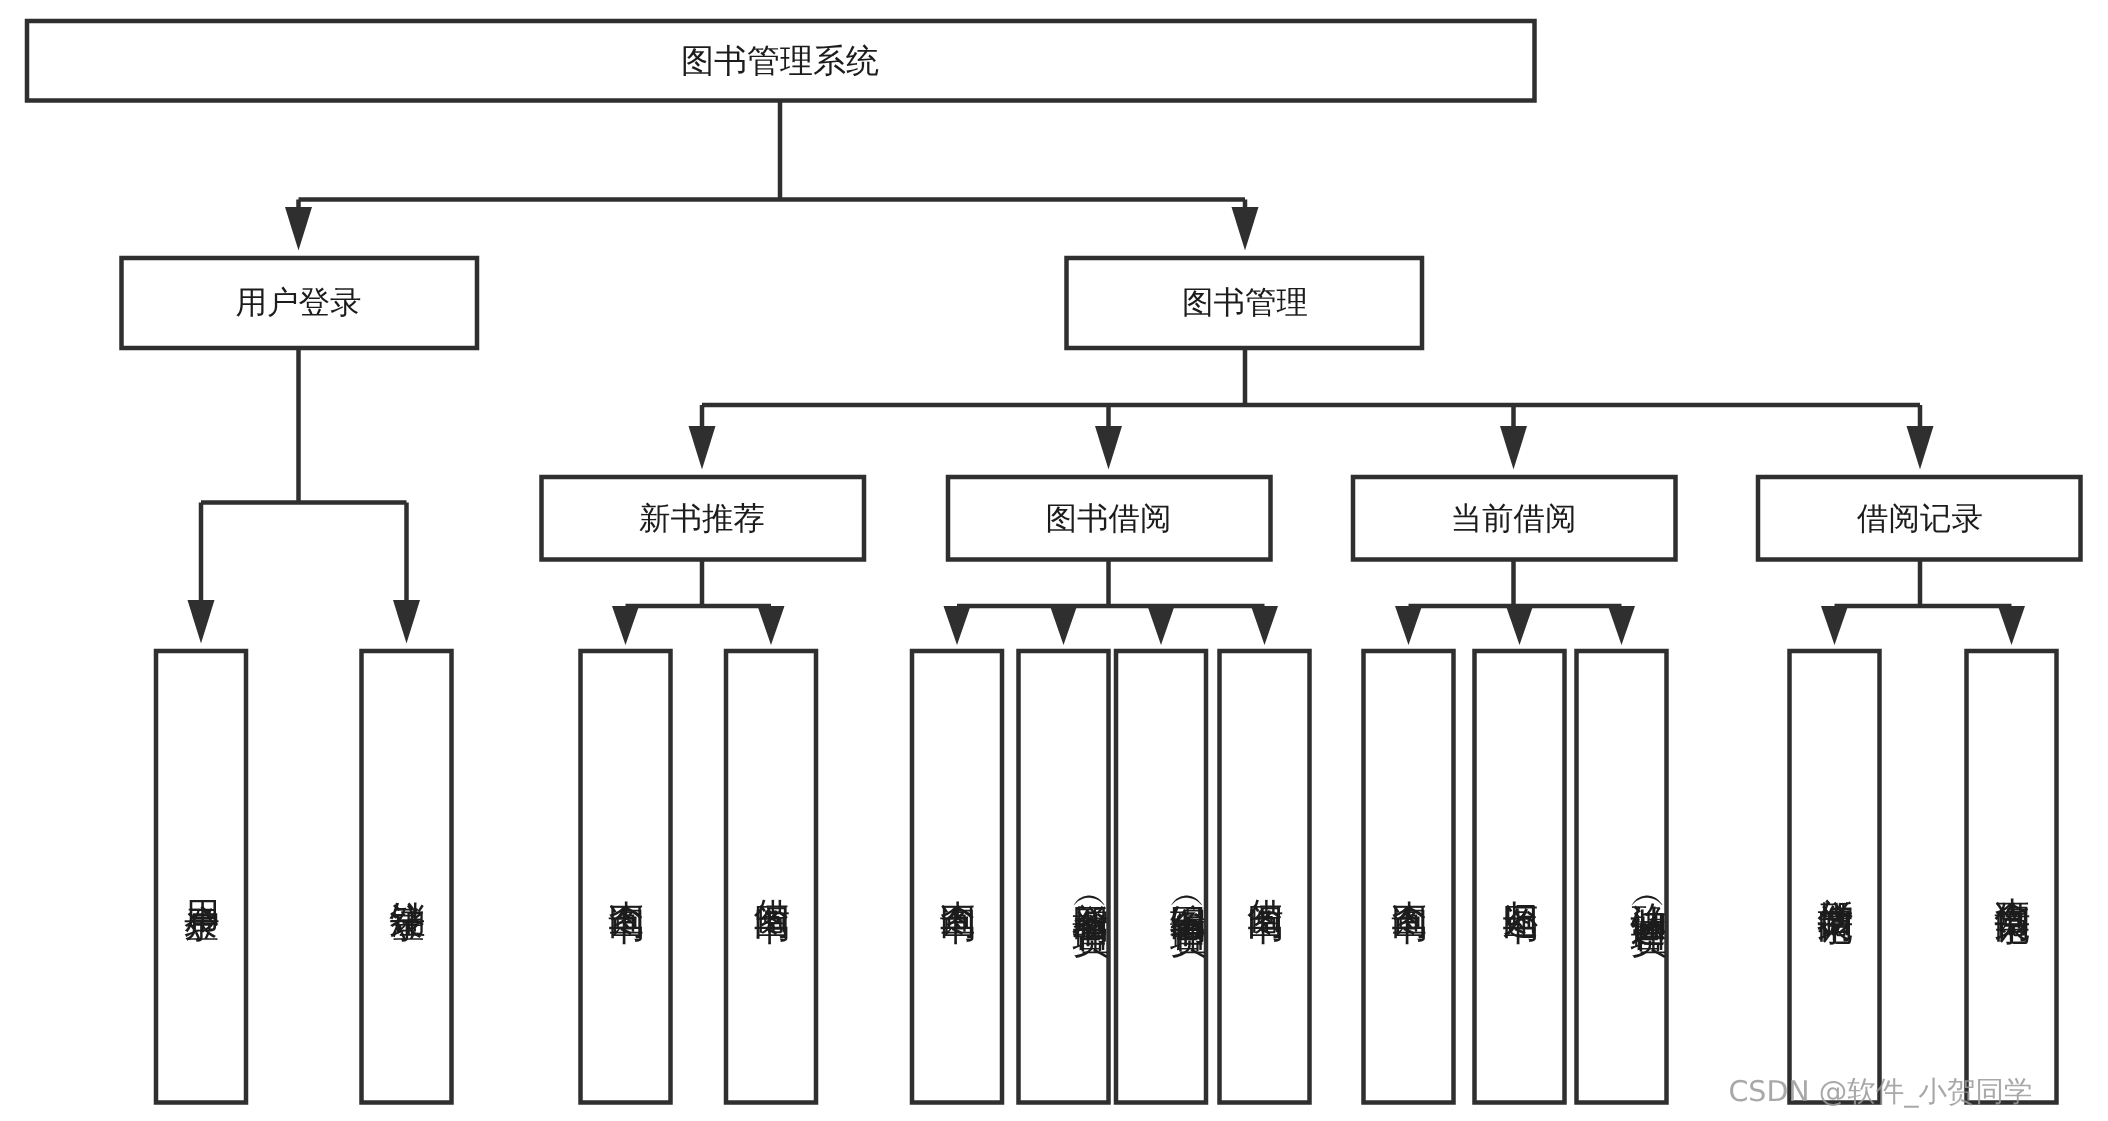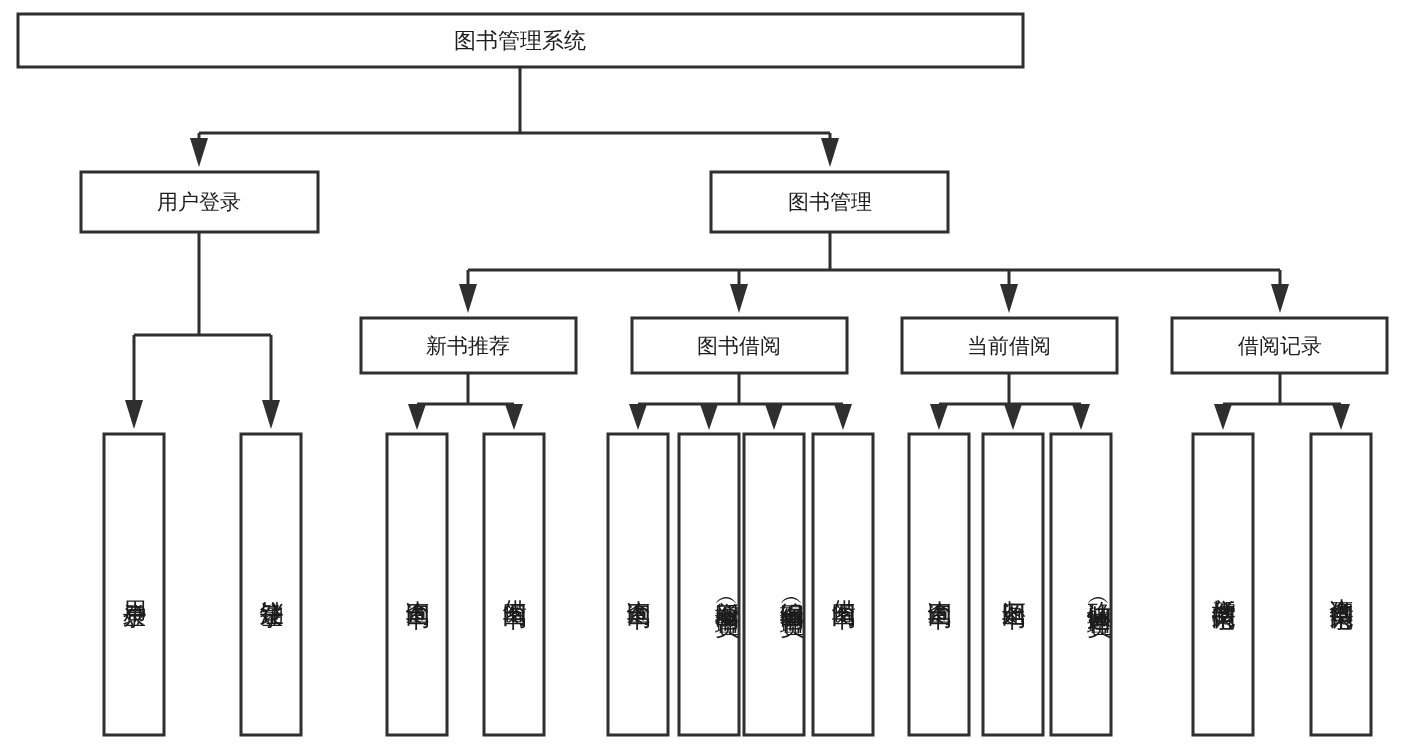--- a/index.html
+++ b/index.html
@@ -225,14 +225,15 @@
   <div class="vlabel" style="left:608px;  top:434px; width:60px; height:301px;">查询图书</div>
   <div class="vlabel" style="left:679px;  top:434px; width:60px; height:301px; align-items:flex-start; padding-top:6px;">新增图书（管理员）</div>
   <div class="vlabel" style="left:744px;  top:434px; width:60px; height:301px; align-items:flex-start; padding-top:6px;">编辑图书（管理员）</div>
   <div class="vlabel" style="left:813px;  top:434px; width:60px; height:301px;">借阅图书</div>
   <div class="vlabel" style="left:909px;  top:434px; width:60px; height:301px;">查询图书</div>
   <div class="vlabel" style="left:983px;  top:434px; width:60px; height:301px;">归还图书</div>
   <div class="vlabel" style="left:1051px; top:434px; width:60px; height:301px; align-items:flex-start; padding-top:6px;">确认归还（管理员）</div>
   <div class="vlabel" style="left:1193px; top:434px; width:60px; height:301px;">新增借阅记录</div>
   <div class="vlabel" style="left:1311px; top:434px; width:60px; height:301px;">查询借阅记录</div>
 
+  <div class="watermark">CSDN @软件_小贺同学</div>
 
 </div>
 
 </body></html>

